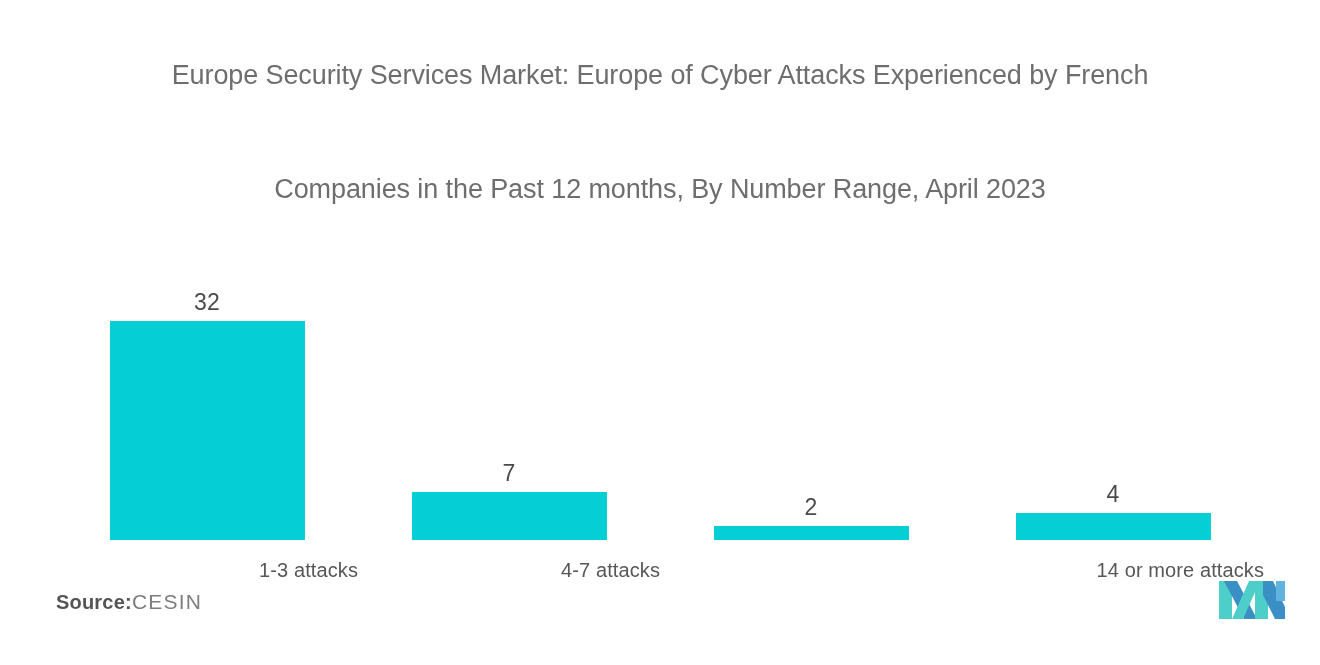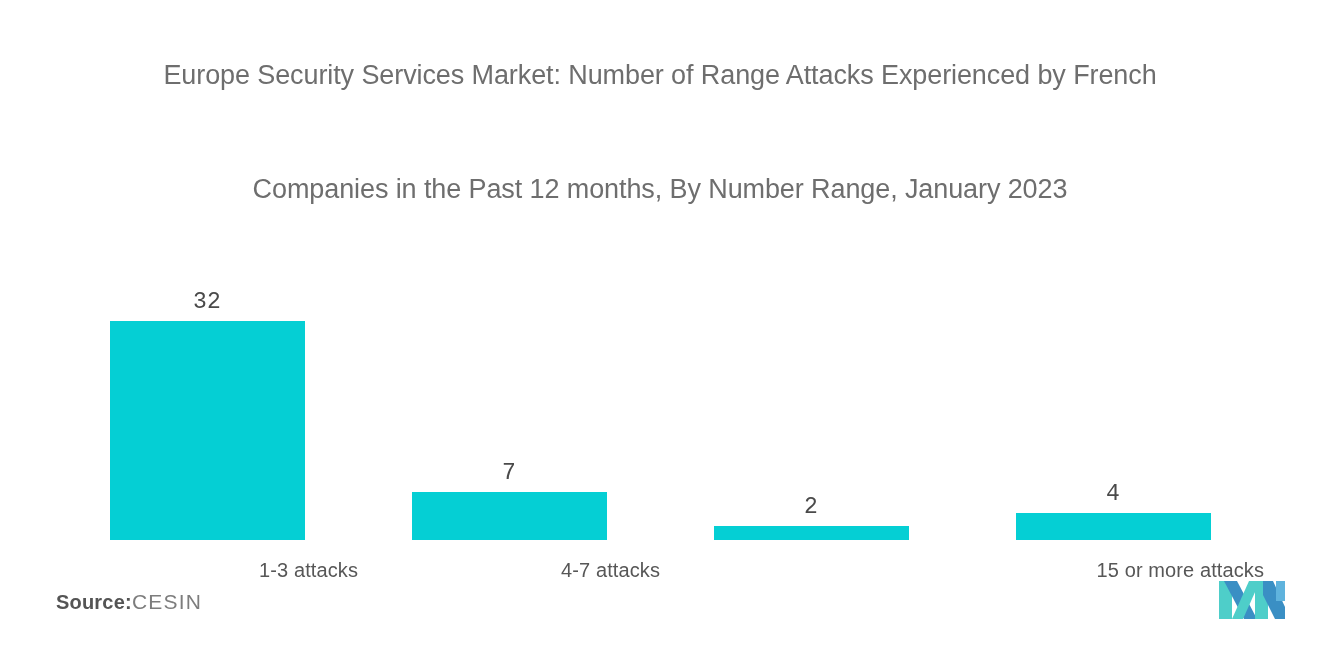--- a/index.html
+++ b/index.html
@@ -60,21 +60,20 @@
     justify-content: flex-end;
   }
 
   .bar-value {
     color: #4a4a4a;
     font-size: 23px;
     line-height: 26px;
     margin-bottom: 6px;
     font-weight: 400;
     letter-spacing: 0.2px;
-    font-family: Liberation Mono, monospace;
   }
 
   .bar-rect {
     width: 195px;
     background: #05cfd4;
   }
 
   .bar-label {
     position: absolute;
     bottom: -42px;
@@ -124,23 +123,23 @@
     right: 35px;
     top: 6px;
     width: 66px;
     height: 38px;
   }
 </style>
 </head>
 <body>
 
 <div class="chart-title">
-  <span>Europe Security Services Market: Number of Range Attacks Experienced by French</span>
+  <span>Europe Security Services Market: Europe of Cyber Attacks Experienced by French</span>
   <br>
-  <span>Companies in the Past 12 months, By Number Range, January 2023</span>
+  <span>Companies in the Past 12 months, By Number Range, April 2023</span>
 </div>
 
 <div class="plot-area">
   <div class="bars-row">
 
     <div class="bar-group">
       <div class="bar-value">32</div>
       <div class="bar-rect" style="height: 219px; background: rgb(5, 207, 212);"></div>
       <div class="bar-label">1-3 attacks</div>
     </div>
@@ -152,21 +151,21 @@
     </div>
 
     <div class="bar-group">
       <div class="bar-value">2</div>
       <div class="bar-rect" style="height: 14px; background: rgb(5, 207, 212);"></div>
     </div>
 
     <div class="bar-group">
       <div class="bar-value">4</div>
       <div class="bar-rect" style="height: 27px; background: rgb(5, 207, 212);"></div>
-      <div class="bar-label">15 or more attacks</div>
+      <div class="bar-label">14 or more attacks</div>
     </div>
 
   </div>
 </div>
 
 <div class="footer">
 
   <div class="source-block">
     <span class="source-label">Source:</span>
     <span class="source-value">CESIN</span>

